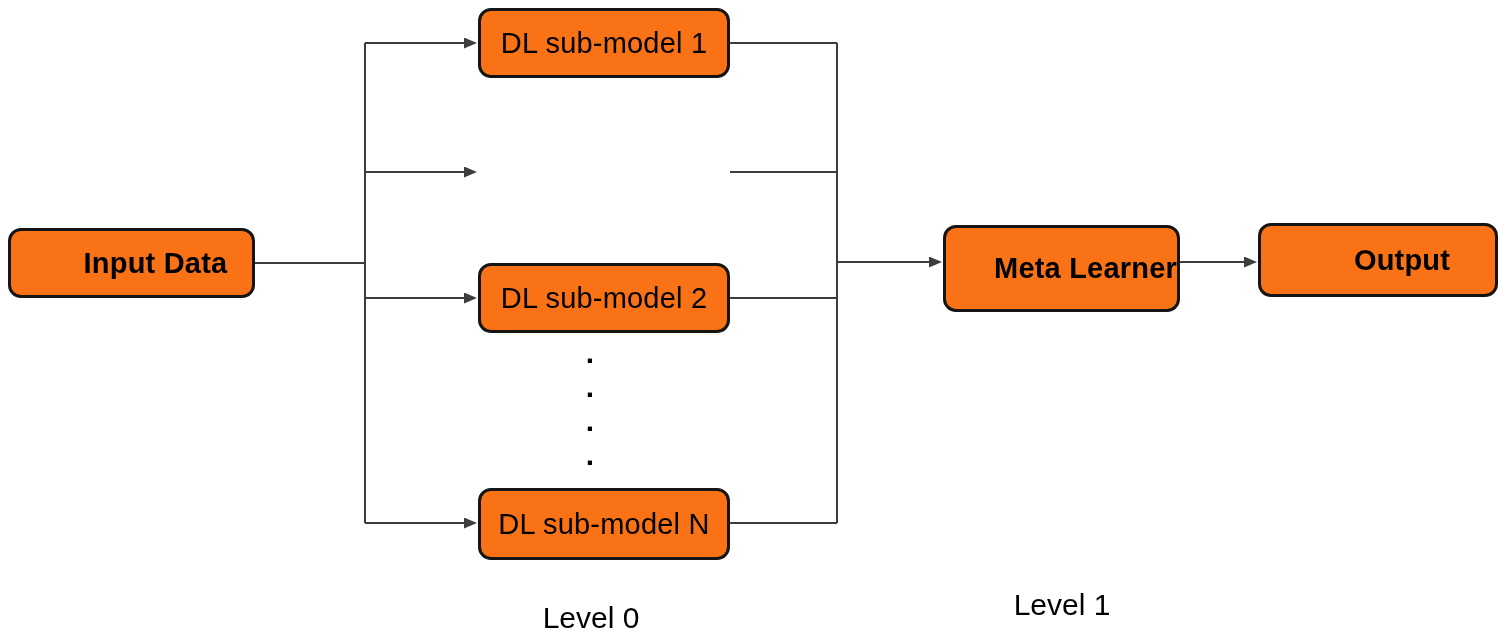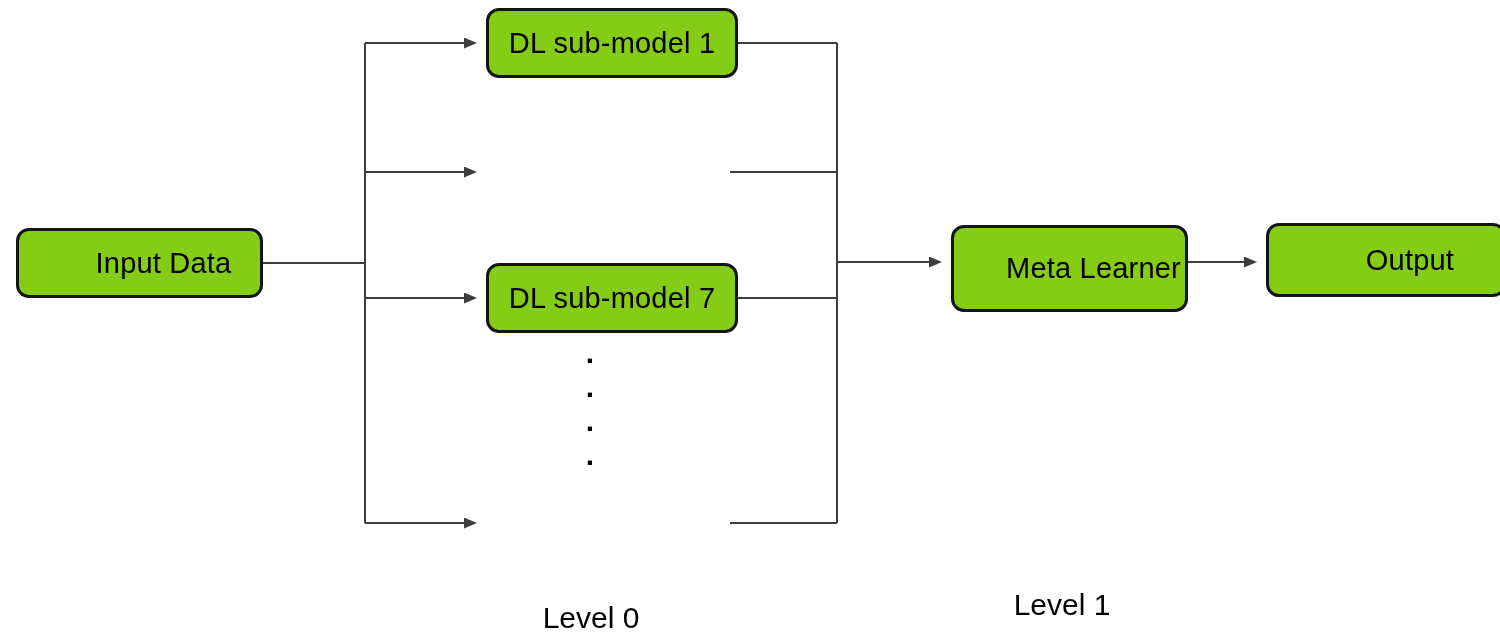--- a/index.html
+++ b/index.html
@@ -14,32 +14,31 @@
   }
   svg.edges {
     position: absolute;
     left: 0; top: 0;
     width: 1500px; height: 632px;
     pointer-events: none;
   }
   .node {
     position: absolute;
     box-sizing: border-box;
-    background: #84cc16;
+    background: #f97316;
     border: 3px solid #141414;
     border-radius: 13px;
     display: flex;
     align-items: center;
     justify-content: center;
     font-size: 29px;
     letter-spacing: 0.2px;
     white-space: nowrap;
-    margin-left: 8px;
   }
-  .node.bold { font-weight: normal; padding-left: 48px; }
+  .node.bold { font-weight: bold; padding-left: 48px; }
   #node-input  { left: 8px;    top: 228px; width: 247px; height: 70px; }
   #node-sub1   { left: 478px;  top: 8px;   width: 252px; height: 70px; }
   #node-sub2   { left: 478px;  top: 137px; width: 252px; height: 70px; }
   #node-sub3   { left: 478px;  top: 263px; width: 252px; height: 70px; }
   #node-subN   { left: 478px;  top: 488px; width: 252px; height: 72px; }
   #node-meta   { left: 943px;  top: 225px; width: 237px; height: 87px; }
   #node-output { left: 1258px; top: 223px; width: 240px; height: 74px; }
   .dots {
     position: absolute;
     left: 575px; top: 336px;
@@ -87,22 +86,23 @@
 
     <path d="M837 262 H929" fill="none" stroke-width="2" marker-end="url(#arrowhead)" stroke="#3d3d3d"></path>
     <path d="M1180 262 H1244" fill="none" stroke-width="2" marker-end="url(#arrowhead)" stroke="#3d3d3d"></path>
   </svg>
 
   <div class="node bold" id="node-input">Input Data</div>
 
   <div class="node" id="node-sub1">DL sub-model 1</div>
 
 
-  <div class="node" id="node-sub3">DL sub-model 7</div>
+  <div class="node" id="node-sub3">DL sub-model 2</div>
 
+  <div class="node" id="node-subN">DL sub-model N</div>
 
   <div class="node bold" id="node-meta">Meta Learner</div>
 
   <div class="node bold" id="node-output">Output</div>
 
   <div class="dots">
     <span>.</span>
     <span>.</span>
     <span>.</span>
     <span>.</span>

